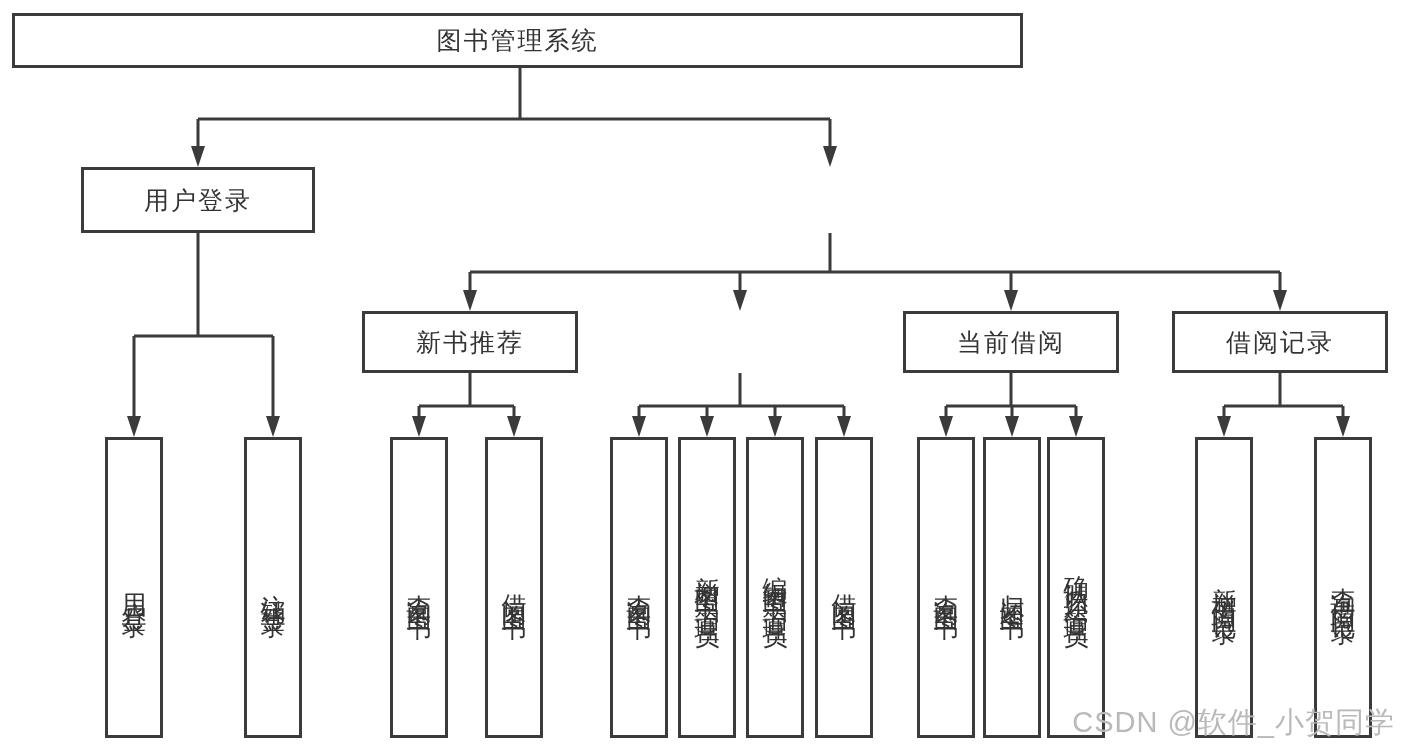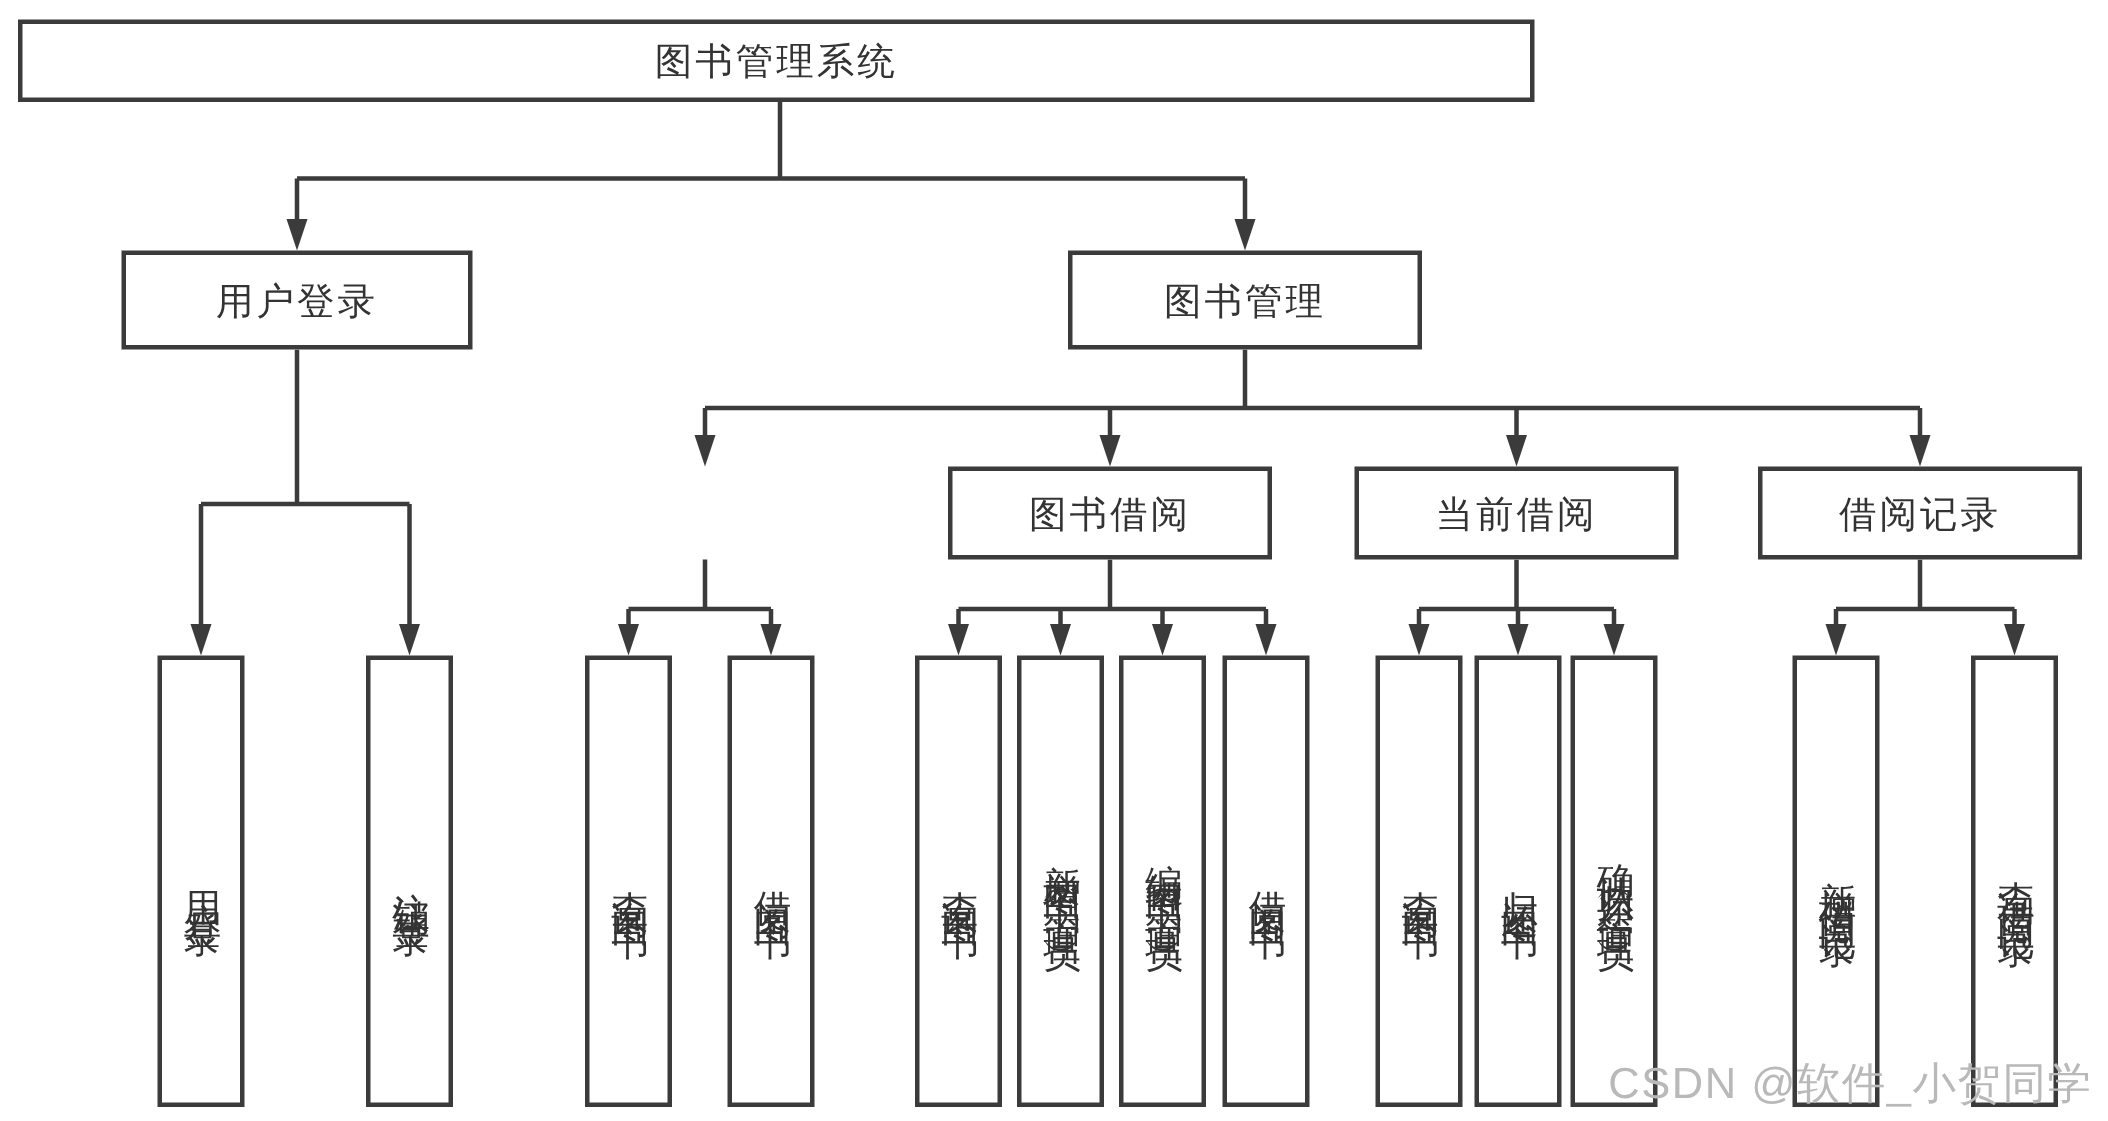--- a/index.html
+++ b/index.html
@@ -97,23 +97,22 @@
       <polygon points="1005,416 1019,416 1012,437"></polygon>
       <polygon points="1069,416 1083,416 1076,437"></polygon>
       <polygon points="1217,416 1231,416 1224,437"></polygon>
       <polygon points="1336,416 1350,416 1343,437"></polygon>
     </g>
   </svg>
 
   <div class="box b-root">图书管理系统</div>
 
   <div class="box b-login">用户登录</div>
-  <div class="box b-mgmt">图书管理</div>
 
-  <div class="box b-l3 b-borrowing">图书借阅</div>
+  <div class="box b-l3 b-recommend">新书推荐</div>
   <div class="box b-l3 b-current">当前借阅</div>
   <div class="box b-l3 b-records">借阅记录</div>
 
   <div class="box vbox b-leaf x105">用户登录</div>
   <div class="box vbox b-leaf x244">注销登录</div>
 
   <div class="box vbox b-leaf x390">查询图书</div>
   <div class="box vbox b-leaf x485">借阅图书</div>
 
   <div class="box vbox b-leaf x610">查询图书</div>

